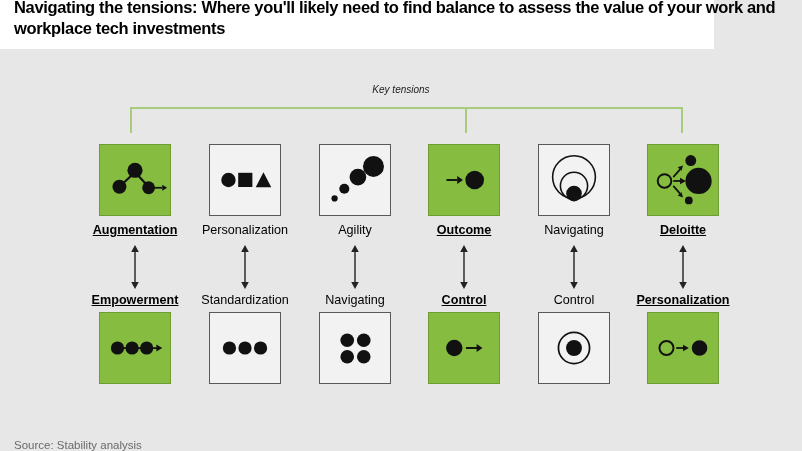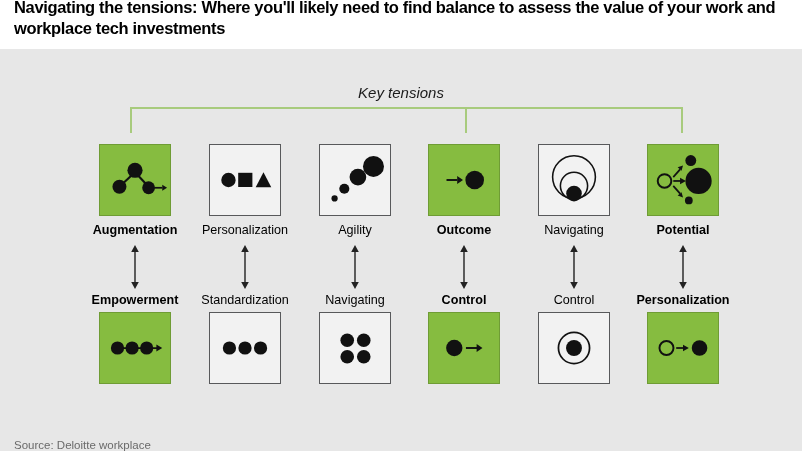--- a/index.html
+++ b/index.html
@@ -13,21 +13,21 @@
     background: #e7e7e7;
     font-family: "Liberation Sans", sans-serif;
     overflow: hidden;
     position: relative;
   }
 
   
   .title-band {
     position: absolute;
     left: 0; top: 0;
-    width: 802px;
+    width: 714px;
     height: 49px;
     background: #ffffff;
     box-sizing: border-box;
     padding: 0 25px;
   }
   .title-text {
     position: absolute;
     left: 14px;
     top: -3px;
     width: 772px;
@@ -48,21 +48,21 @@
     background: #e7e7e7;
   }
 
   
   .bracket-label {
     position: absolute;
     left: 0;
     top: 35px;
     width: 802px;
     text-align: center;
-    font-size: 15px;
+    font-size: 10px;
     font-style: italic;
     color: #1b1b1b;
     font-family: "Liberation Sans", sans-serif;
   }
   .bracket {
     position: absolute;
     left: 130px;
     top: 58px;
     width: 553px;
     height: 26px;
@@ -112,21 +112,21 @@
   .label {
     width: 150px;
     margin-left: -39px;
     text-align: center;
     font-size: 12.6px;
     color: #000000;
     line-height: 14px;
     font-family: "Liberation Sans", sans-serif;
     white-space: nowrap;
   }
-  .label.bold { font-weight: bold; }
+  .label.bold { font-weight: bold; text-decoration: underline; }
 
   .label-top    { position: absolute; top: 79px; }
   .label-bottom { position: absolute; top: 149px; }
 
   .box-top      { position: absolute; top: 0px; }
   .box-bottom   { position: absolute; top: 168px; }
 
   
   .tension-arrow {
     position: absolute;
@@ -333,21 +333,21 @@
             <line x1="26" y1="37" x2="35" y2="37" stroke="#111" stroke-width="1.8"></line>
             <polygon points="33,33.6 39,37 33,40.4" fill="#111"></polygon>
             <line x1="26" y1="42" x2="33" y2="50" stroke="#111" stroke-width="1.8"></line>
             <polygon points="30.5,52 36,54 34.5,48.5" fill="#111"></polygon>
             <circle cx="44" cy="16" r="5.6" fill="#111"></circle>
             <circle cx="52" cy="37" r="13.5" fill="#111"></circle>
             <circle cx="42" cy="57" r="4" fill="#111"></circle>
           </svg>
         </span>
       </div>
-      <div class="label label-top bold">Potential</div>
+      <div class="label label-top bold">Deloitte</div>
       <div class="tension-arrow">
         <svg viewBox="0 0 10 44" width="10" height="44">
           <line x1="5" y1="6" x2="5" y2="38" stroke="#222" stroke-width="1.4"></line>
           <polygon points="5,0 1.2,7 8.8,7" fill="#222"></polygon>
           <polygon points="5,44 1.2,37 8.8,37" fill="#222"></polygon>
         </svg>
       </div>
       <div class="label label-bottom bold">Personalization</div>
       <div class="box green box-bottom">
         <span>
@@ -357,13 +357,13 @@
             <polygon points="36,32.6 42,36 36,39.4" fill="#111"></polygon>
             <circle cx="53" cy="36" r="8" fill="#111"></circle>
           </svg>
         </span>
       </div>
     </div>
 
   </div>
 </div>
 
-<div class="source">Source: Deloitte workplace</div>
+<div class="source">Source: Stability analysis</div>
 
 </body></html>

